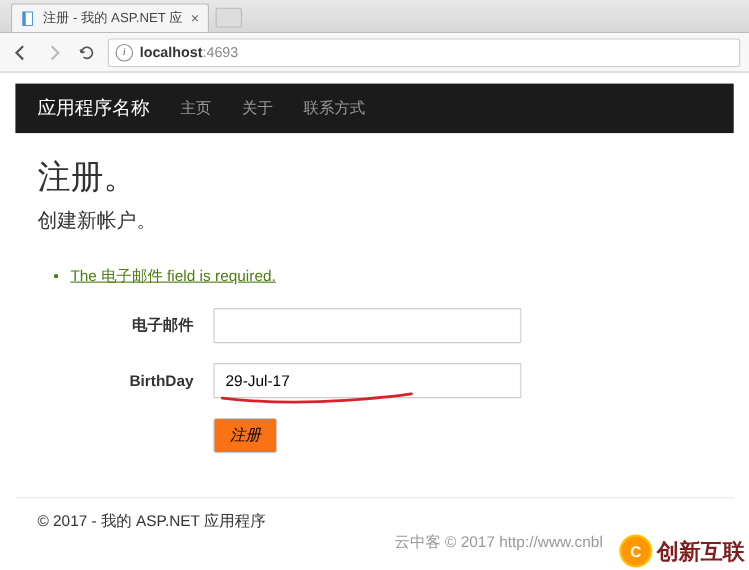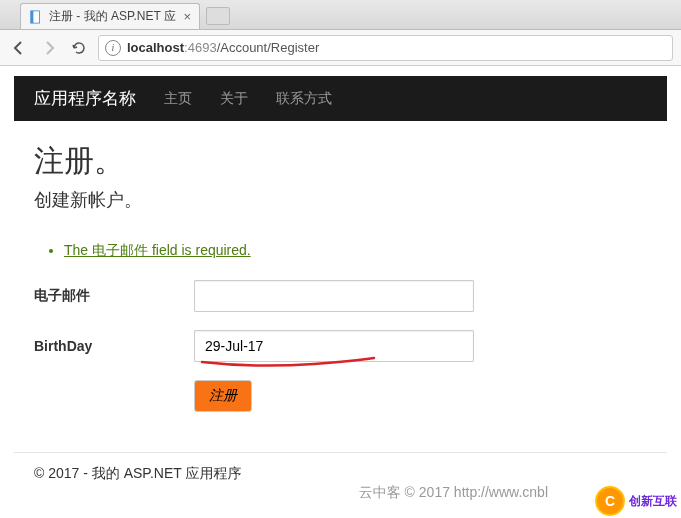--- a/index.html
+++ b/index.html
@@ -1,19 +1,19 @@
 <!DOCTYPE html>
 <html><head>
   <meta charset="utf-8">
   <style>
     * { margin: 0; padding: 0; box-sizing: border-box; }
     body { font-family: "Microsoft YaHei", "Segoe UI", Arial, sans-serif; background: #fff; width: 681px; height: 518px; overflow: hidden; position: relative; }
     
     
-    .browser-tabs { height: 30px; background: linear-gradient(#e8e8e8, #d8d8d8); display: flex; align-items: flex-end; padding-left: 20px; border-bottom: 1px solid #bbb; }
+    .browser-tabs { height: 30px; background: linear-gradient(#e8e8e8, #d8d8d8); display: flex; align-items: flex-end; padding-left: 10px; border-bottom: 1px solid #bbb; }
     .tab { height: 26px; background: #f5f5f5; border: 1px solid #bbb; border-bottom: none; border-radius: 3px 3px 0 0; display: flex; align-items: center; padding: 0 8px; font-size: 12px; color: #444; min-width: 180px; max-width: 200px; }
     .tab-icon { width: 14px; height: 14px; margin-right: 6px; flex-shrink: 0; }
     .tab-title { white-space: nowrap; overflow: hidden; text-overflow: ellipsis; flex: 1; }
     .tab-close { margin-left: 6px; font-size: 13px; color: #666; cursor: pointer; }
     .new-tab { width: 24px; height: 18px; background: #ddd; border: 1px solid #bbb; border-radius: 2px; margin-left: 6px; margin-bottom: 4px; }
     
     .browser-toolbar { height: 36px; background: #f7f7f7; border-bottom: 1px solid #ccc; display: flex; align-items: center; padding: 0 8px; gap: 8px; }
     .nav-btn { width: 22px; height: 22px; display: flex; align-items: center; justify-content: center; color: #555; font-size: 16px; }
     .nav-btn.disabled { color: #bbb; }
     .address-bar { flex: 1; height: 26px; border: 1px solid #ccc; border-radius: 3px; background: #fff; display: flex; align-items: center; padding: 0 6px; font-size: 13px; color: #333; }
@@ -29,36 +29,36 @@
     .navbar-link { color: #999; font-size: 14px; margin-right: 28px; text-decoration: none; }
     
     .page-body { padding: 20px 34px; }
     .page-title { font-size: 30px; font-weight: 400; color: #333; margin-bottom: 6px; }
     .page-subtitle { font-size: 18px; color: #333; margin-bottom: 30px; font-weight: 400; }
     
     .validation-list { margin: 0 0 20px 30px; }
     .validation-list li { color: #4d7c0f; font-size: 14px; list-style: disc; text-decoration: underline; }
     
     .form-row { display: flex; align-items: center; margin-bottom: 18px; }
-    .form-label { width: 160px; text-align: left; padding-right: 18px; font-weight: bold; font-size: 14px; color: #333; }
+    .form-label { width: 160px; text-align: right; padding-right: 18px; font-weight: bold; font-size: 14px; color: #333; }
     .form-input { width: 280px; height: 32px; border: 1px solid #ccc; border-radius: 1px; padding: 0 10px; font-size: 14px; box-shadow: inset 0 1px 2px rgba(0,0,0,0.06); }
     .form-actions { margin-left: 160px; }
     .btn-submit { padding: 6px 14px; font-size: 14px; border: 1px solid #ccc; border-radius: 3px; background: #f97316; cursor: pointer; font-style: italic; }
     
     .footer-hr { margin: 20px 14px 12px; border: none; border-top: 1px solid #e5e5e5; }
     .footer-text { margin-left: 34px; font-size: 14px; color: #333; }
     
     
     .annotation { position: absolute; pointer-events: none; }
     
     
     .watermark-text { position: absolute; bottom: 16px; right: 133px; font-size: 14px; color: #999; }
     .watermark-logo { position: absolute; bottom: 2px; right: 4px; display: flex; align-items: center; }
     .logo-circle { width: 30px; height: 30px; background: #ff9800; border-radius: 50%; position: relative; border: 2px solid #ffc107; display:flex; align-items:center; justify-content:center; color:#fff; font-weight:bold; font-size:14px; }
-    .logo-text { font-size: 12px; font-weight: bold; color: #6d28d9; margin-left: 4px; }
+    .logo-text { font-size: 20px; font-weight: bold; color: #7f1d1d; margin-left: 4px; }
   </style>
 </head>
 <body>
 
 <div class="browser-tabs">
   <div class="tab">
     <svg class="tab-icon" viewBox="0 0 16 16">
         <rect x="2" y="1" width="10" height="14" fill="#fff" stroke="#4a90d9" stroke-width="1"></rect>
         <rect x="2" y="1" width="3" height="14" fill="#4a90d9"></rect>
       </svg>
@@ -81,21 +81,20 @@
   </div>
   <div class="nav-btn">
     <svg width="16" height="16" viewBox="0 0 16 16">
         <path d="M3 8 a5 5 0 1 1 2 4 M3 8 l-1 -3 M3 8 l3 -1" fill="none" stroke="#555" stroke-width="1.5"></path>
       </svg>
   </div>
   <div class="address-bar">
     <span class="info-icon">i</span>
     <span class="url-host">localhost</span>
       <span class="url-port">:4693</span>
-      <span class="url-path">/Account/Register</span>
   </div>
 </div>
 
 <div class="content">
   <div class="navbar">
     <span class="navbar-brand">应用程序名称</span>
     <a class="navbar-link">主页</a>
     <a class="navbar-link">关于</a>
     <a class="navbar-link">联系方式</a>
   </div>

